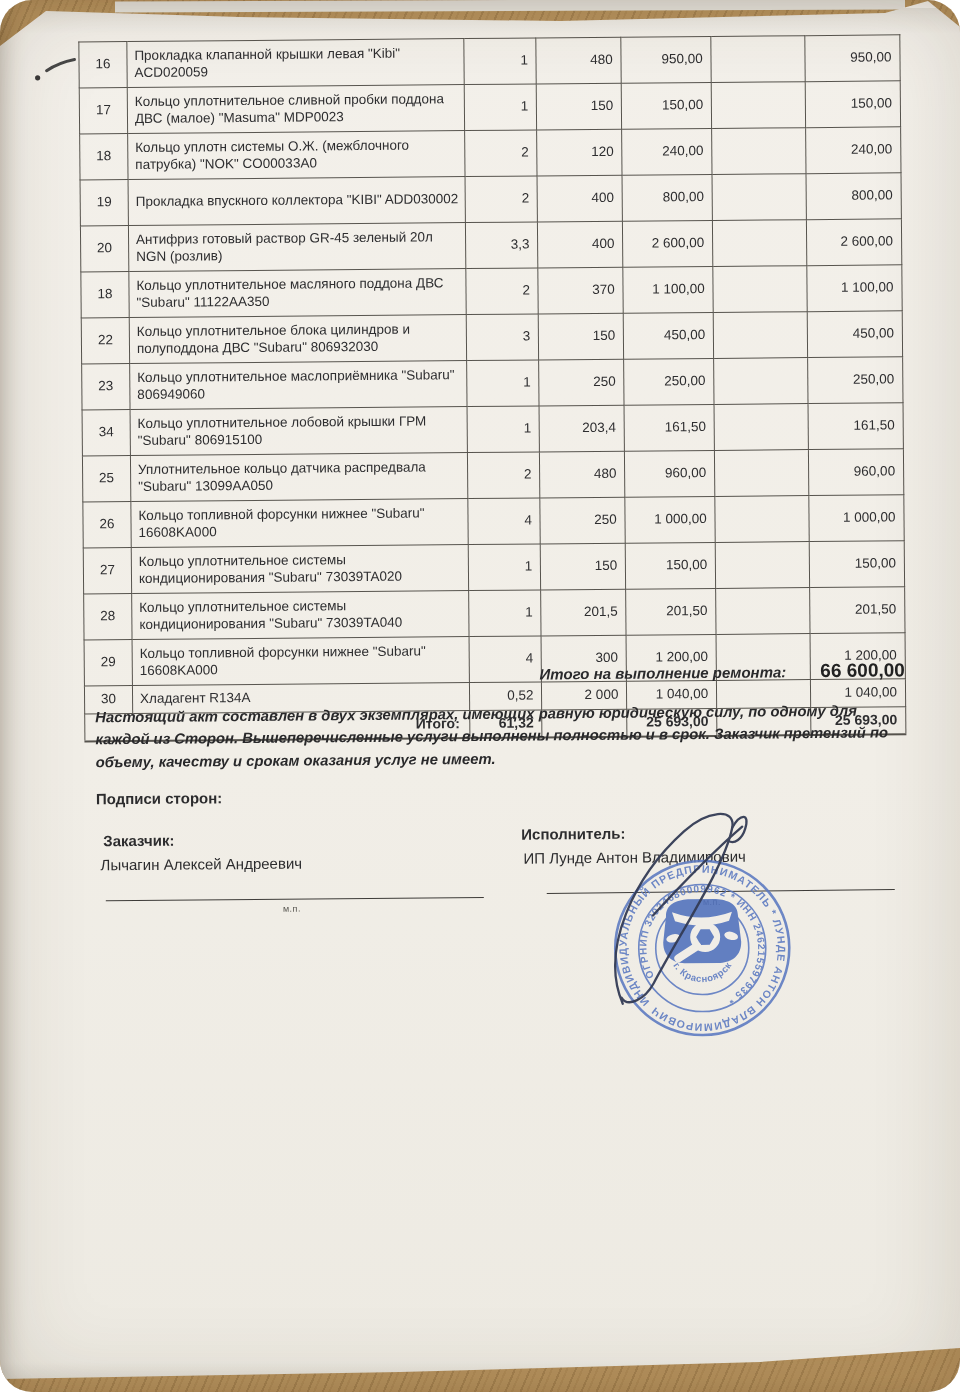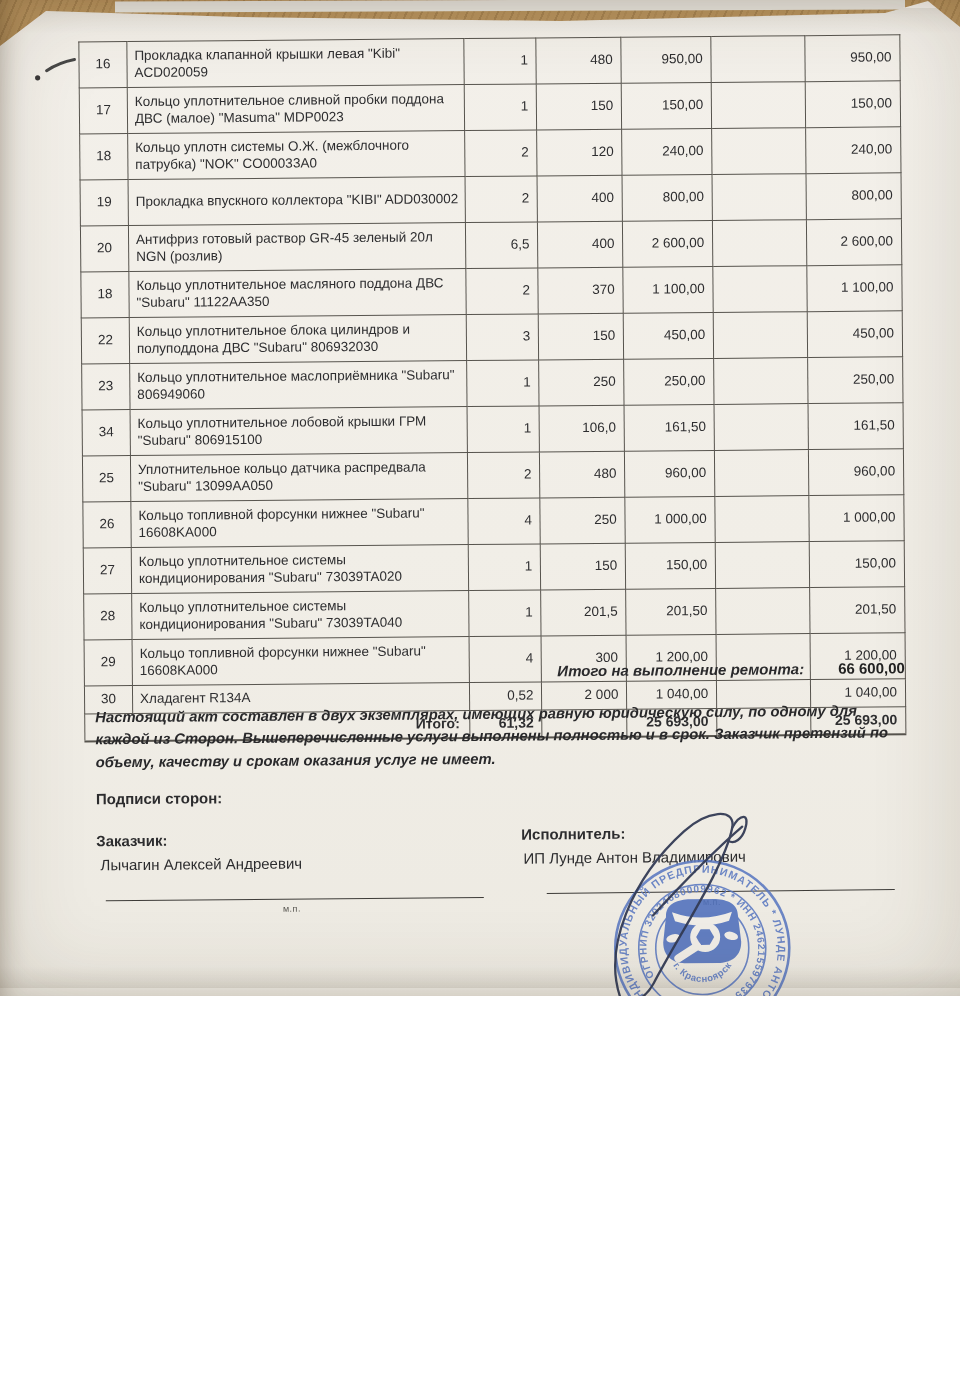--- a/index.html
+++ b/index.html
@@ -1,23 +1,24 @@
 <!DOCTYPE html>
 <html><head>
 <meta charset="utf-8">
 <style>
   html,body { margin:0; padding:0; }
   .page {
-    position:relative; width:960px; height:996px; overflow:hidden;
+    position:relative; width:960px; height:1392px; overflow:hidden;
     font-family:"Liberation Sans", sans-serif;
     background-color:#b4905c;
     background-image:
       repeating-linear-gradient(113deg,
         rgba(92,62,24,.20) 0 2px, rgba(0,0,0,0) 2px 6px,
         rgba(128,92,44,.14) 6px 8px, rgba(0,0,0,0) 8px 14px);
+    border-radius: 32px;
   }
   .behind-sheet {
     position:absolute; left:115px; top:0; width:790px; height:11px;
     background:#e2dfd8; transform:rotate(-.2deg);
   }
   .paper {
     position:absolute; inset:0;
     background:linear-gradient(180deg,#f3f0ea 0%,#f1eee7 55%,#edeae2 100%);
     clip-path:polygon(0px 46px, 46px 11px, 240px 17px, 560px 21px, 885px 13px,
                       928px 1px, 960px 27px, 960px 1348px, 760px 1362px,
@@ -56,31 +57,31 @@
   tr.totals-row td { height:24px; border-bottom-width:2.5px; font-size:14px; }
   .totals-label { text-align:right; font-weight:700; padding-right:10px; }
   .strong { font-weight:700; }
 
   
   .summary {
     position:absolute; top:663px; right:55px;
     display:flex; gap:34px; align-items:baseline;
   }
   .summary-label { font-style:italic; font-weight:700; font-size:15px; color:#2a2a2c; }
-  .summary-value { font-weight:700; font-size:15px; color:#222; }
+  .summary-value { font-weight:700; font-size:19px; color:#222; }
 
   .act-paragraph {
     position:absolute; left:95px; top:703px; width:818px;
     font-style:italic; font-weight:700; font-size:14.8px; line-height:1.52; color:#29292b;
   }
   .sign-heading { position:absolute; left:95px; top:787px; font-weight:700; font-size:15px; }
 
   .party-label { position:absolute; font-weight:700; font-size:15px; }
   .party-name  { position:absolute; font-size:15px; }
-  .customer-label   { left:95px;  top:829px; }
+  .customer-label   { left:102px;  top:829px; }
   .customer-name    { left:99px;  top:853px; }
   .contractor-label { left:520px; top:826px;text-align:right; }
   .contractor-name  { left:522px; top:850px; }
 
   .sign-line { position:absolute; border-top:1.6px solid #3d3b38; height:0; }
   .line-left  { left:104px; top:897px; width:378px; }
   .line-right { left:545px; top:893px; width:348px; transform:rotate(-.15deg); }
   .mp { position:absolute; font-size:9px; color:#55534e; letter-spacing:.5px; }
   .mp-left  { left:281px; top:902px; }
   .mp-right { left:701px; top:899px; }
@@ -143,21 +144,21 @@
             <td class="col-desc">Прокладка впускного коллектора "KIBI" ADD030002</td>
             <td class="col-qty">2</td>
             <td class="col-price">400</td>
             <td class="col-sum">800,00</td>
             <td class="col-extra"></td>
             <td class="col-total">800,00</td>
           </tr>
           <tr class="tall">
             <td class="col-num">20</td>
             <td class="col-desc">Антифриз готовый раствор GR-45 зеленый 20л NGN (розлив)</td>
-            <td class="col-qty">6,5</td>
+            <td class="col-qty">3,3</td>
             <td class="col-price">400</td>
             <td class="col-sum">2 600,00</td>
             <td class="col-extra"></td>
             <td class="col-total">2 600,00</td>
           </tr>
           <tr class="tall">
             <td class="col-num">18</td>
             <td class="col-desc">Кольцо уплотнительное масляного поддона ДВС "Subaru" 11122AA350</td>
             <td class="col-qty">2</td>
             <td class="col-price">370</td>
@@ -180,21 +181,21 @@
             <td class="col-qty">1</td>
             <td class="col-price">250</td>
             <td class="col-sum">250,00</td>
             <td class="col-extra"></td>
             <td class="col-total">250,00</td>
           </tr>
           <tr class="tall">
             <td class="col-num">34</td>
             <td class="col-desc">Кольцо уплотнительное лобовой крышки ГРМ "Subaru" 806915100</td>
             <td class="col-qty">1</td>
-            <td class="col-price">106,0</td>
+            <td class="col-price">203,4</td>
             <td class="col-sum">161,50</td>
             <td class="col-extra"></td>
             <td class="col-total">161,50</td>
           </tr>
           <tr class="tall">
             <td class="col-num">25</td>
             <td class="col-desc">Уплотнительное кольцо датчика распредвала "Subaru" 13099AA050</td>
             <td class="col-qty">2</td>
             <td class="col-price">480</td>
             <td class="col-sum">960,00</td>

